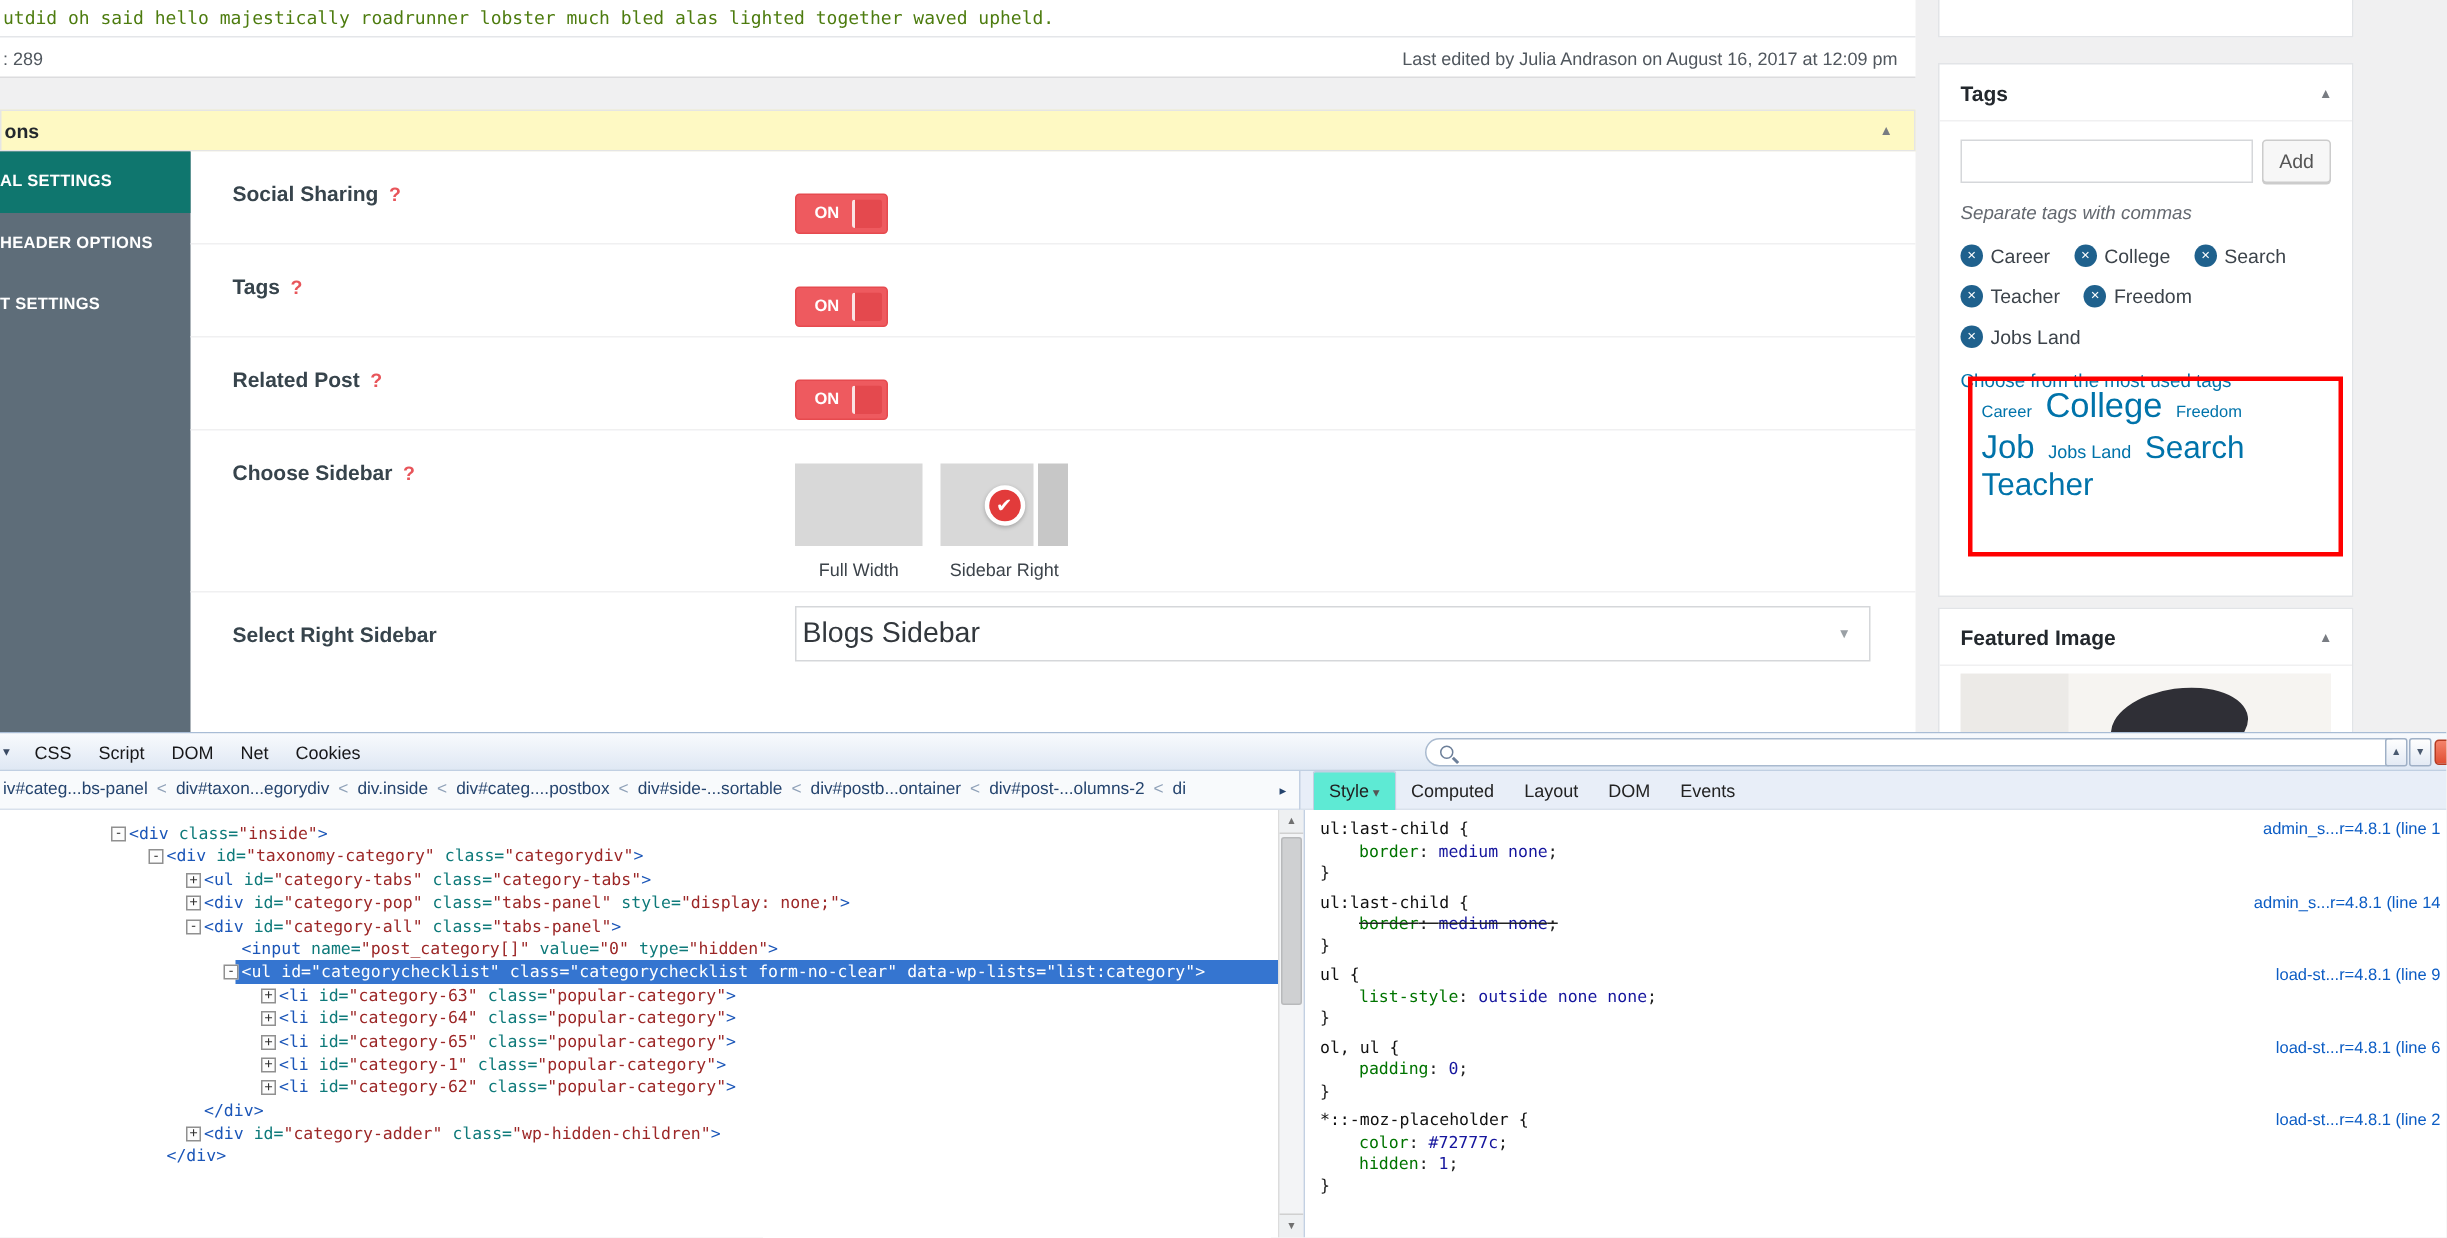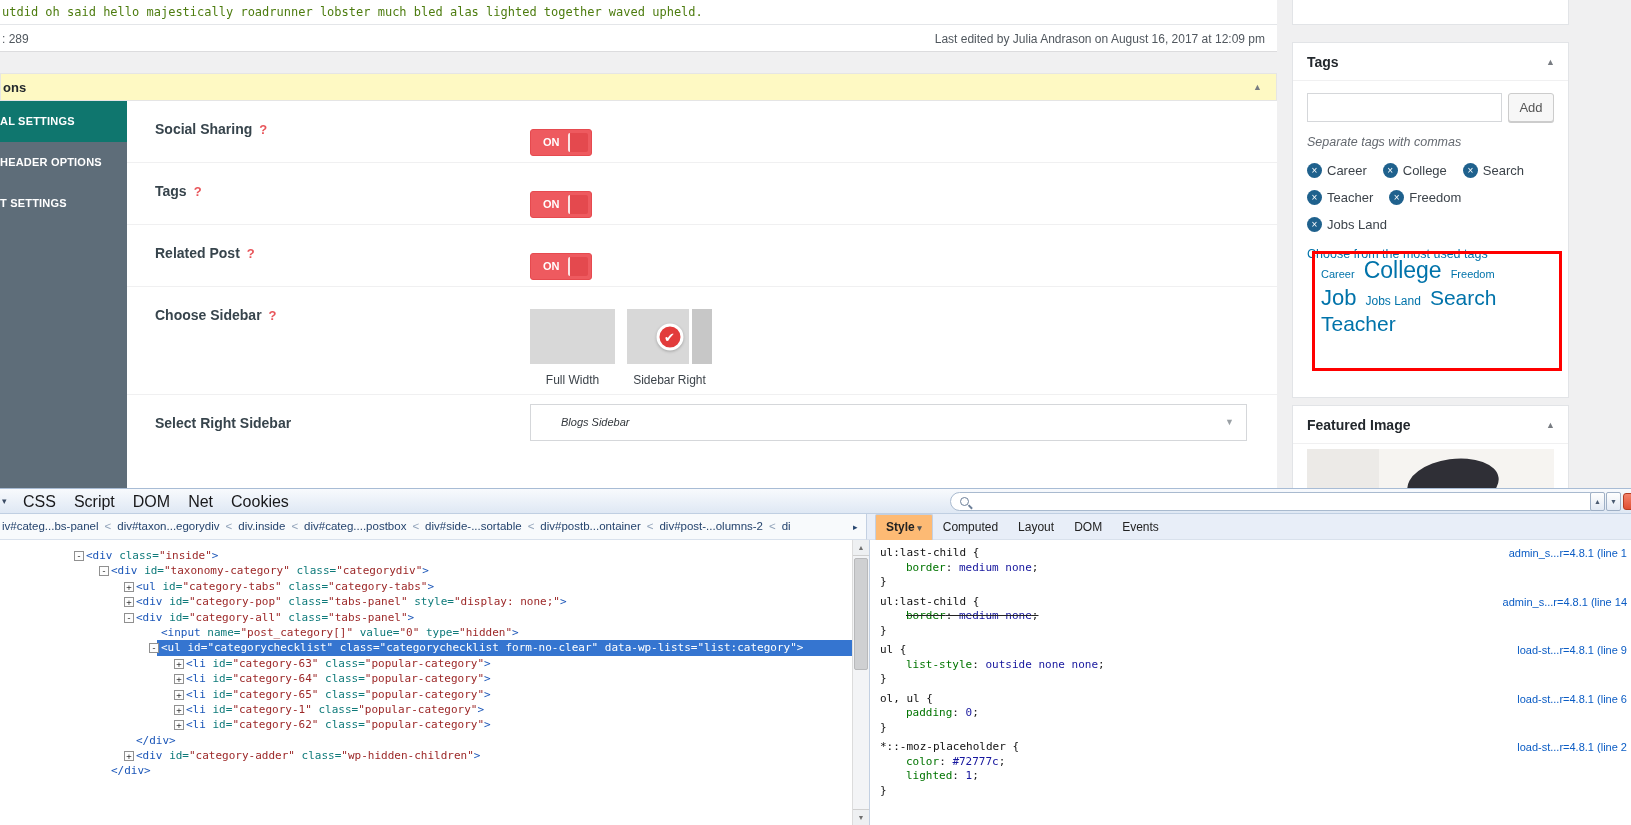--- a/index.html
+++ b/index.html
@@ -36,21 +36,21 @@
   .chooser-row { height:108px; }
   .layout-options { position:absolute; left:403px; top:22px; display:flex; gap:12px; }
   .layout-opt { width:85px; display:flex; flex-direction:column; align-items:center; cursor:pointer; }
   .thumb { position:relative; width:85px; height:55px; display:flex; gap:3px; background:#fff; }
   .blk.main { flex:1; background:#d8d8d8; }
   .blk.strip { width:20px; background:#c7c7c7; }
   .sel-badge { position:absolute; left:50%; top:50%; transform:translate(-50%,-50%); width:27px; height:27px; background:#e23b3b; border:3px solid #fff; border-radius:50%; color:#fff; font-size:13px; line-height:21px; text-align:center; box-shadow:0 1px 3px rgba(0,0,0,.25); }
   .layout-label { margin-top:9px; font-size:12px; color:#3c434a; }
   .select-row { height:94px; border-bottom:none; }
   .sidebar-select { position:absolute; left:403px; top:9px; width:717px; height:37px; background:#fff; border:1px solid #d5d7da; cursor:pointer; }
-  .select-value { position:absolute; left:30px; top:0; line-height:35px; font-size:11px; color:#32373c;font-style:italic; }
+  .select-value { position:absolute; left:4px; top:0; line-height:35px; font-size:19px; color:#32373c; }
   .select-caret { position:absolute; right:12px; top:0; line-height:35px; font-size:9px; color:#9aa0a5; }
 
   
   .tags-box { position:absolute; left:1292px; top:42px; width:277px; height:356px; background:#fff; border:1px solid #e2e4e7; }
   .box-header { position:relative; height:38px; border-bottom:1px solid #f0f0f1; cursor:pointer; }
   .box-title { position:absolute; left:14px; top:0; line-height:38px; font-size:14px; font-weight:bold; color:#23282d; }
   .box-arrow { position:absolute; right:13px; top:0; line-height:38px; font-size:9px; color:#787c82; cursor:pointer; }
   .tags-body { padding:12px 14px 0 14px; }
   .tag-add-row { display:flex; }
   .tag-input { width:195px; height:29px; border:1px solid #d5d7da; border-radius:0; padding:0 8px; font-size:13px; font-family:"Liberation Sans",sans-serif; }
@@ -67,38 +67,38 @@
   .feat-box { position:absolute; left:1292px; top:405px; width:277px; height:84px; background:#fff; border:1px solid #e2e4e7; overflow:hidden; }
   .feat-img { position:relative; margin:5px 14px 0 14px; height:60px; background:#f6f4f1; overflow:hidden; cursor:pointer; }
   .feat-shade { position:absolute; left:0; top:0; width:72px; height:60px; background:#eceae7; }
   .feat-blob { position:absolute; left:100px; top:10px; width:92px; height:50px; background:#2f2f36; border-radius:50%; transform:rotate(-8deg); }
 
   
   .firebug { position:absolute; left:0; top:488px; width:1631px; height:337px; background:#fff; border-top:1px solid #a8bcd5; }
   .fb-toolbar { position:absolute; left:0; top:0; right:0; height:25px; background:linear-gradient(#f8fafd,#dfe8f4); border-bottom:1px solid #c0cfe2; }
   .fb-tab-sliver { position:absolute; left:2px; top:0; line-height:25px; font-size:9px; color:#3a4a63; }
   .fb-tabs { position:absolute; left:14px; top:0; line-height:25px; white-space:nowrap; }
-  .fb-tab { display:inline-block; padding:0 9px; font-size:16px; color:#18181a; cursor:pointer; }
+  .fb-tab { display:inline-block; padding:0 9px; font-size:12px; color:#18181a; cursor:pointer; }
   .fb-search { position:absolute; left:950px; top:3px; width:650px; height:19px; background:#fff; border:1px solid #a9bacf; border-radius:10px; }
   .fb-search-input { position:absolute; left:0; top:0; width:100%; height:100%; border:none; outline:none; background:transparent; padding-left:26px; font-size:12px; font-family:"Liberation Sans",sans-serif; color:#333; }
   .fb-search-input::placeholder { font-style:italic; color:#8b95a5; }
   .mag { position:absolute; left:9px; top:4px; width:9px; height:9px; border:1.5px solid #6c7f99; border-radius:50%; }
   .mag::after { content:""; position:absolute; left:7px; top:8px; width:5px; height:1.5px; background:#6c7f99; transform:rotate(45deg); }
   .fb-btn { position:absolute; top:3px; width:15px; height:19px; background:linear-gradient(#fefefe,#e3eaf4); border:1px solid #9fb0c6; border-radius:2px; font-size:7px; color:#4a5a70; text-align:center; line-height:18px; cursor:pointer; }
   .fb-btn.up { left:1590px; }
   .fb-btn.down { left:1606px; }
   .fb-close { position:absolute; left:1623px; top:4px; width:14px; height:17px; background:linear-gradient(#f4836b,#e04f33); border:1px solid #b43c22; border-radius:3px; cursor:pointer; }
 
   .fb-crumbs { position:absolute; left:0; top:25px; width:866px; height:26px; background:#f8fafc; border-bottom:1px solid #d9e1ec; line-height:25px; font-size:11.5px; color:#25446e; white-space:nowrap; overflow:hidden; padding-left:2px; }
   .crumb { cursor:pointer; }
   .crumb-sep { margin:0 6px; color:#8fa1b8; }
   .crumb-more { position:absolute; left:853px; top:25px; line-height:26px; font-size:9px; color:#25446e; cursor:pointer; }
   .fb-style-tabs { position:absolute; left:866px; top:25px; right:0; height:26px; background:#e8eef8; border-bottom:1px solid #d9e1ec; border-left:1px solid #c3d0e2; padding-left:8px; white-space:nowrap; }
   .fs-tab { display:inline-block; padding:0 10px; line-height:25px; font-size:12px; color:#222; cursor:pointer; }
-  .fs-tab.active { background:#fdba74; border:1px solid #c3d0e2; border-bottom:1px solid #fff; border-radius:2px 2px 0 0; font-weight:bold; line-height:24px; }
+  .fs-tab.active { background:#5eead4; border:1px solid #c3d0e2; border-bottom:1px solid #fff; border-radius:2px 2px 0 0; font-weight:normal; line-height:24px; }
   .fs-tab .caret { font-size:9px; color:#555; }
 
   .fb-html { position:absolute; left:0; top:51px; width:852px; bottom:0; background:#fff; overflow:hidden; font:11px "DejaVu Sans Mono",monospace; padding-top:8px; }
   .tln { position:relative; height:15.4px; line-height:15.4px; white-space:pre; cursor:default; }
   .exp { position:absolute; top:3px; width:10px; height:10px; background:#fdfdfd; border:1px solid #909090; color:#333; font-size:9px; line-height:8px; text-align:center; cursor:pointer; }
   .tcode { position:absolute; top:0; white-space:pre; }
   .selbg { position:absolute; left:157px; right:0; top:0; bottom:0; background:#3575d0; }
   .tk-t { color:#1b56b8; } .tk-a { color:#0e7a7a; } .tk-v { color:#9c2727; }
   .tln.sel .tk-t, .tln.sel .tk-a, .tln.sel .tk-v { color:#fff; }
 
@@ -310,17 +310,17 @@
         <div class="rule-close">}</div>
       </div>
       <div class="rule">
         <div class="rule-top"><span class="css-link">load-st...r=4.8.1 (line 6</span><span class="css-sel">ol, ul {</span></div>
         <div class="decl"><span class="pn">padding</span>: <span class="pv">0</span>;</div>
         <div class="rule-close">}</div>
       </div>
       <div class="rule">
         <div class="rule-top"><span class="css-link">load-st...r=4.8.1 (line 2</span><span class="css-sel">*::-moz-placeholder {</span></div>
         <div class="decl"><span class="pn">color</span>: <span class="pv">#72777c</span>;</div>
-        <div class="decl"><span class="pn">lighted</span>: <span class="pv">1</span>;</div>
+        <div class="decl"><span class="pn">hidden</span>: <span class="pv">1</span>;</div>
         <div class="rule-close">}</div>
       </div>
     </div>
 </div>
 
 </body></html>

